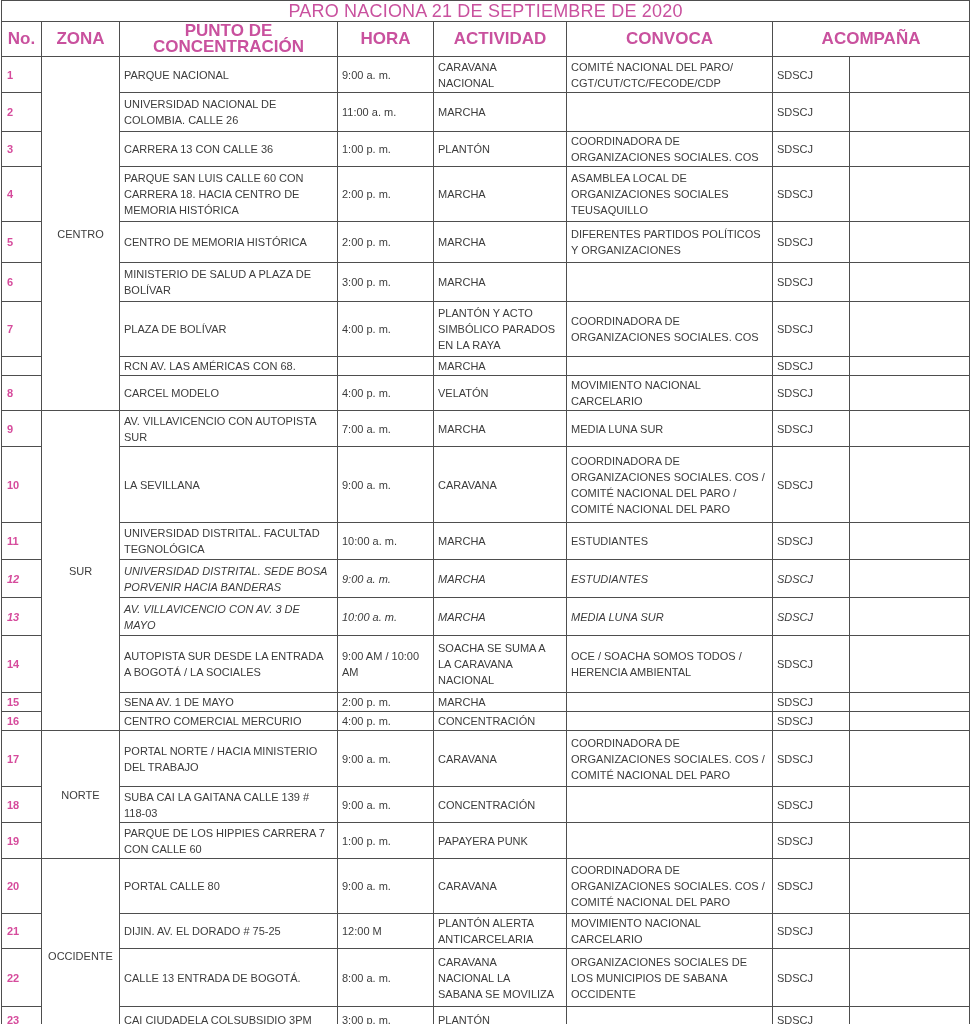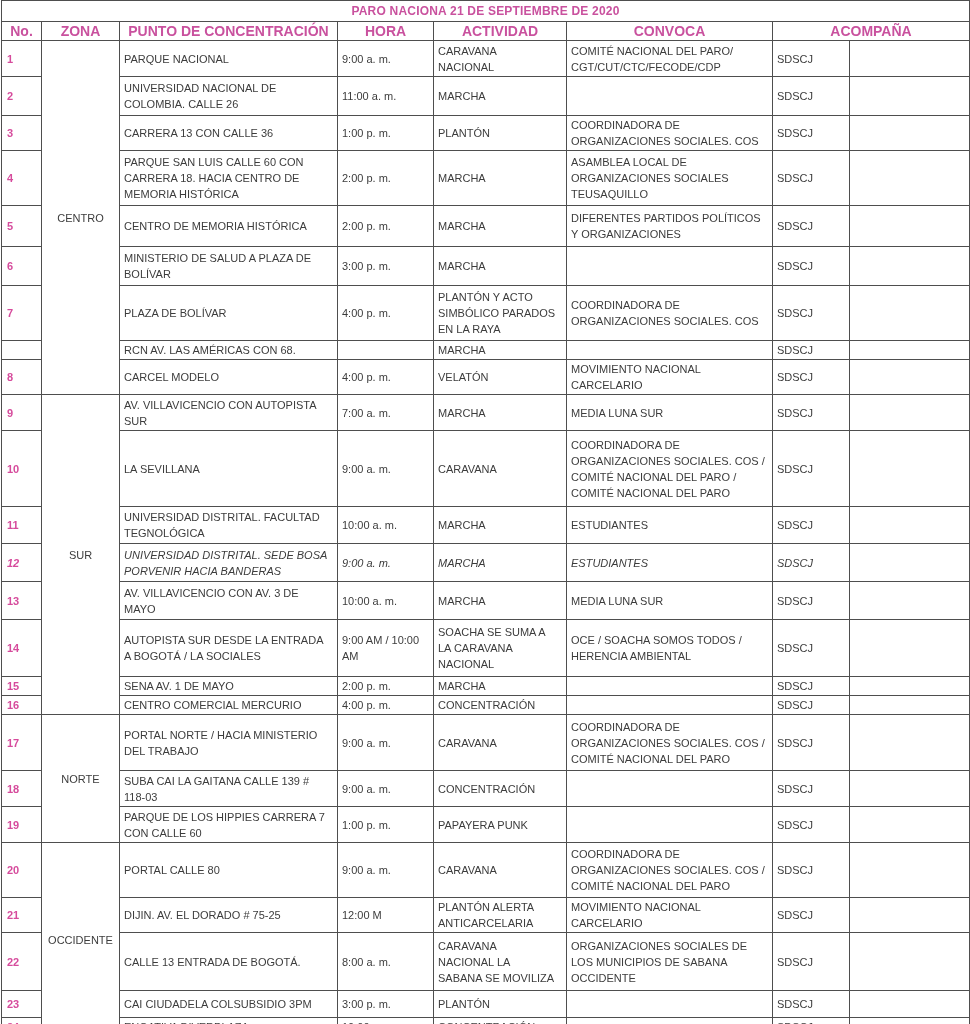--- a/index.html
+++ b/index.html
@@ -34,31 +34,31 @@
   td, th {
     border: 1px solid var(--border-color);
     padding: 1px 4px;
     vertical-align: middle;
     overflow: hidden;
     line-height: 16px;
   }
   tr.title-row th {
     height: 21px;
     color: var(--accent-pink);
-    font-weight: bold;
-    font-size: 12px;
+    font-weight: normal;
+    font-size: 18px;
     text-align: center;
     letter-spacing: 0.2px;
     background: var(--bg);
   }
   tr.header-row th {
     height: 17px;
     color: var(--accent-pink);
     font-weight: bold;
-    font-size: 14px;
+    font-size: 17px;
     text-align: center;
     background: var(--bg);
   }
   tbody td {
     white-space: pre-line;
     word-wrap: break-word;
   }
   td.num {
     color: var(--number-pink);
     font-weight: bold;
@@ -231,21 +231,21 @@
         <tr style="height: 38px; font-style: italic;">
           <td class="num">12</td>
           <td>UNIVERSIDAD DISTRITAL. SEDE BOSA
 PORVENIR HACIA BANDERAS</td>
           <td>9:00 a. m.</td>
           <td>MARCHA</td>
           <td>ESTUDIANTES</td>
           <td>SDSCJ</td>
           <td></td>
         </tr>
-        <tr style="height: 38px;">
+        <tr style="height: 38px; font-style: italic;">
           <td class="num">13</td>
           <td>AV. VILLAVICENCIO CON AV. 3 DE
 MAYO</td>
           <td>10:00 a. m.</td>
           <td>MARCHA</td>
           <td>MEDIA LUNA SUR</td>
           <td>SDSCJ</td>
           <td></td>
         </tr>
         <tr style="height: 57px;">

